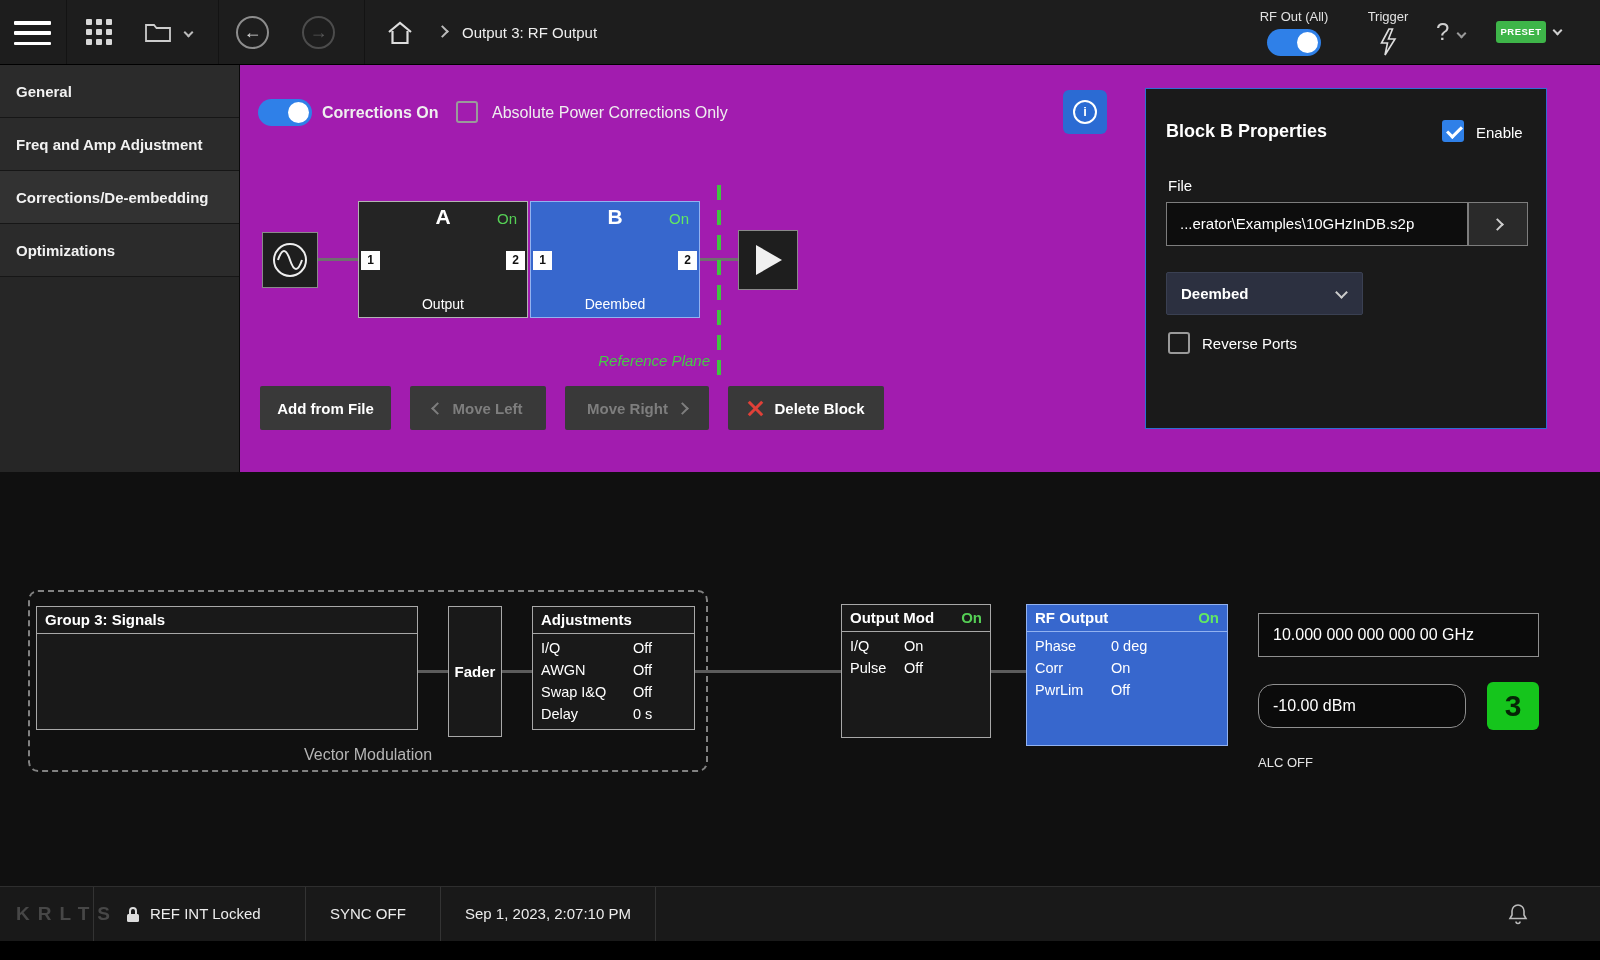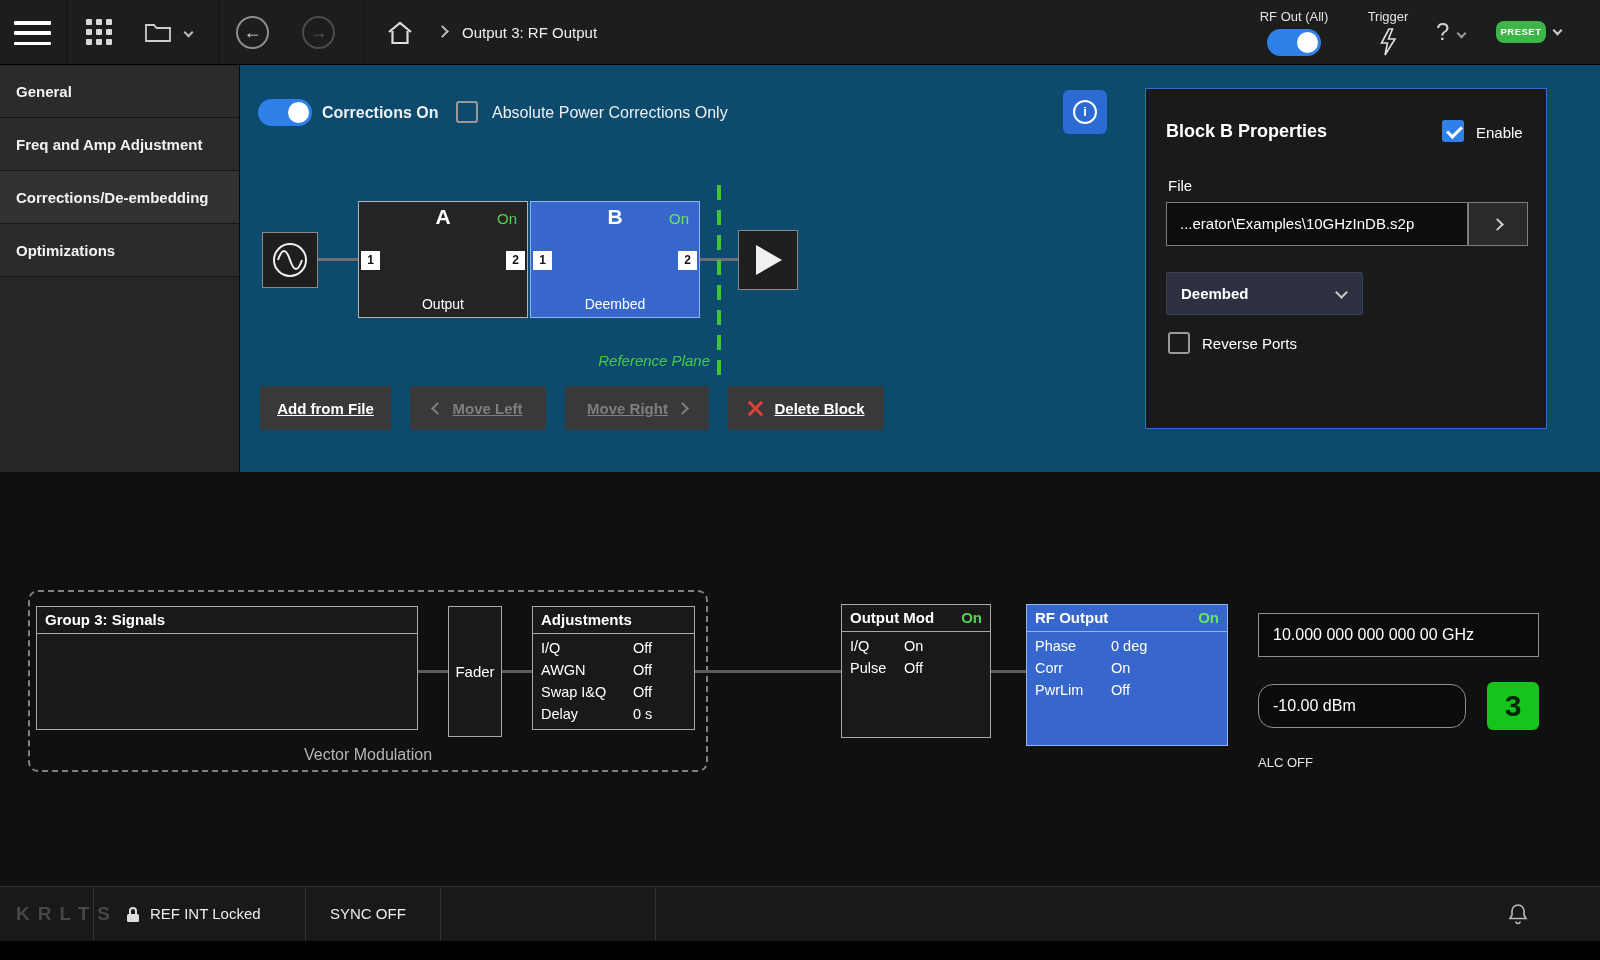--- a/index.html
+++ b/index.html
@@ -2,21 +2,21 @@
 <html><head>
 <meta charset="utf-8">
 <style>
   * { margin:0; padding:0; box-sizing:border-box; }
   html,body { width:1600px; height:960px; }
   body { position:relative; background:#000; font-family:"Liberation Sans", sans-serif; color:#fff; overflow:hidden; }
 
   
   .topbar   { position:absolute; left:0; top:0; width:1600px; height:65px; background:#1d1d1d; border-bottom:1px solid #000; }
   .sidebar  { position:absolute; left:0; top:65px; width:240px; height:503px; background:#262626; border-right:1px solid #0a0a0a; }
-  .content  { position:absolute; left:240px; top:65px; width:1360px; height:407px; background:#0c4a6e; }
+  .content  { position:absolute; left:240px; top:65px; width:1360px; height:407px; background:#a21caf; }
   .lower    { position:absolute; left:0; top:472px; width:1600px; height:414px; background:#101010; }
   .statusbar{ position:absolute; left:0; top:886px; width:1600px; height:55px; background:#191919; border-top:1px solid #2e2e2e; }
 
   
   .chev { display:inline-block; width:9px; height:9px; border-right:2px solid #ccc; border-bottom:2px solid #ccc; }
   .chev.r { transform:rotate(-45deg); }
   .chev.l { transform:rotate(135deg); }
   .chev.d { transform:rotate(45deg); }
   .chev.sm { width:7px; height:7px; }
 
@@ -41,21 +41,21 @@
     text-align:center; line-height:29px; font-size:18px; color:#ddd; cursor:pointer; }
   .circlebtn.disabled { border-color:#4c4c4c; color:#585858; }
   .homebtn { position:absolute; left:386px; top:20px; cursor:pointer; }
   .crumb-chev { position:absolute; left:438px; top:27px; border-color:#bbb; }
   .crumb { position:absolute; left:462px; top:0; line-height:65px; font-size:15px; color:#efefef; }
   .tb-group { position:absolute; top:0; height:65px; }
   .tb-group .lbl { position:absolute; top:9px; width:100%; text-align:center; font-size:13px; color:#e2e2e2; }
   .helpbtn { position:absolute; left:1432px; top:0; width:46px; height:65px; cursor:pointer; }
   .helpbtn .q { position:absolute; left:4px; top:0; line-height:63px; font-size:24px; color:#cfcfcf; }
   .helpbtn .chev { position:absolute; left:26px; top:30px; border-color:#9a9a9a; }
-  .presetbtn { position:absolute; left:1496px; top:21px; width:50px; height:22px; background:#3eb549; border-radius:8px;
+  .presetbtn { position:absolute; left:1496px; top:21px; width:50px; height:22px; background:#3eb549; border-radius:3px;
     font-size:9.5px; font-weight:bold; letter-spacing:.5px; text-align:center; line-height:22px; color:#fff; cursor:pointer; }
   .preset-chev { position:absolute; left:1554px; top:27px; border-color:#cfcfcf; }
 
   
   .side-item { height:53px; background:#2b2b2b; border-bottom:1px solid #161616; line-height:53px;
     padding-left:16px; font-size:15px; font-weight:bold; color:#f2f2f2; cursor:pointer; }
   .side-item.sel { background:#323232; }
 
   
   .lab16 { position:absolute; font-size:16px; color:#efefef; }
@@ -79,21 +79,21 @@
   .port { position:absolute; top:49px; width:19px; height:19px; background:#fff; color:#111;
     font-size:12px; font-weight:bold; text-align:center; line-height:19px; }
   .port.in { left:2px; } .port.out { right:2px; }
 
   .refline { position:absolute; left:477px; top:120px; width:4px; height:190px;
     background:repeating-linear-gradient(to bottom,#3fc43f 0 15px,transparent 15px 25px); }
   .reflabel { position:absolute; left:280px; top:287px; width:190px; text-align:right;
     font-size:15px; font-style:italic; color:#45cc45; }
 
   .abtn { position:absolute; top:321px; height:44px; background:#393939; border-radius:2px; cursor:pointer;
-    display:flex; align-items:center; justify-content:center; gap:10px; font-size:15px; font-weight:bold; color:#fff;text-decoration:underline; }
+    display:flex; align-items:center; justify-content:center; gap:10px; font-size:15px; font-weight:bold; color:#fff; }
   .abtn.disabled { color:#7e7e7e; cursor:default; }
   .abtn.disabled .chev { border-color:#7e7e7e; }
   .xicon { position:relative; width:17px; height:17px; }
   .xicon::before,.xicon::after { content:""; position:absolute; left:7px; top:-1px; width:3px; height:19px; background:#e04038; }
   .xicon::before { transform:rotate(45deg); } .xicon::after { transform:rotate(-45deg); }
 
   
   .panel { position:absolute; left:905px; top:23px; width:402px; height:341px; background:#1a1a1a; border:1px solid #2e6ed2; }
   .panel .title { position:absolute; left:20px; top:32px; font-size:18px; font-weight:600; }
   .panel .enb { left:296px; top:31px; }
@@ -131,21 +131,21 @@
   .rf  .row .v { left:84px;text-align:right; }
 
   .gsig { position:absolute; left:0; right:0; top:37px; height:22px; }
   .gsig .nm { position:absolute; left:8px; font-size:14.5px; }
   .gsig .fq { position:absolute; left:148px; font-size:14.5px; }
   .gsig .lv { position:absolute; left:255px; font-size:14.5px; }
   .play { position:absolute; right:28px; top:-2px; width:0; height:0;
     border-top:11px solid transparent; border-bottom:11px solid transparent; border-left:19px solid #2db82d; cursor:pointer; }
 
   .fader { position:absolute; left:448px; top:134px; width:54px; height:131px; background:#191919; border:1px solid #a8a8a8;
-    display:flex; align-items:center; justify-content:center; font-size:15px; font-weight:normal; cursor:pointer; }
+    display:flex; align-items:center; justify-content:center; font-size:15px; font-weight:bold; cursor:pointer; }
 
   .wire { position:absolute; height:3px; background:#5c5c5c; }
 
   .numfield { position:absolute; background:#0b0b0b; border:1px solid #8f8f8f; font-size:16px; line-height:42px;
     padding-left:14px; cursor:pointer; }
   .chbadge { position:absolute; left:1487px; top:210px; width:52px; height:48px; background:#15c51c; border-radius:6px;
     text-align:center; line-height:48px; font-size:30px; font-weight:bold; color:#062406; }
   .alc { position:absolute; left:1258px; top:263px; font-size:13px; color:#e6e6e6;margin-top:20px; }
 
   
@@ -408,19 +408,20 @@
   <svg class="bellish" style="position:absolute; left:126px; top:19px;" width="14" height="18" viewBox="0 0 14 18">
     <rect x="1" y="8" width="12" height="8" rx="1.5" fill="#ddd"></rect>
     <path d="M4 8 V5 a3 3 0 0 1 6 0 V8" fill="none" stroke="#ddd" stroke-width="2"></path>
   </svg>
   <span class="sb-text" style="left:150px;">REF INT  Locked</span>
   <div class="vsep" style="left:305px;"></div>
 
   <span class="sb-text" style="left:330px;">SYNC OFF</span>
   <div class="vsep" style="left:440px;"></div>
 
+  <span class="sb-text" style="left:465px;">Sep 1, 2023, 2:07:10 PM</span>
   <div class="vsep" style="left:655px;"></div>
 
   <svg class="bell" width="20" height="23" viewBox="0 0 20 23">
     <path d="M10 2 a6 6 0 0 1 6 6 v4 l2 3.5 H2 l2 -3.5 V8 a6 6 0 0 1 6 -6 Z" fill="none" stroke="#bbb" stroke-width="1.6"></path>
     <path d="M8 18.5 a2 2 0 0 0 4 0" fill="none" stroke="#bbb" stroke-width="1.6"></path>
   </svg>
 </footer>
 
 </body></html>

